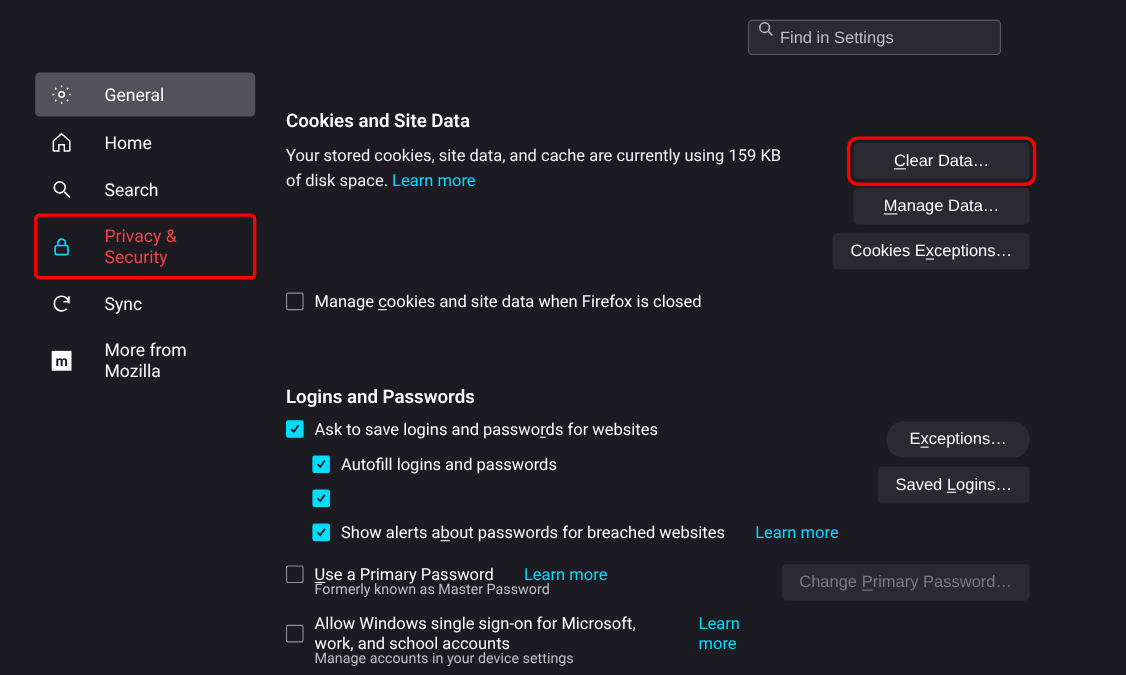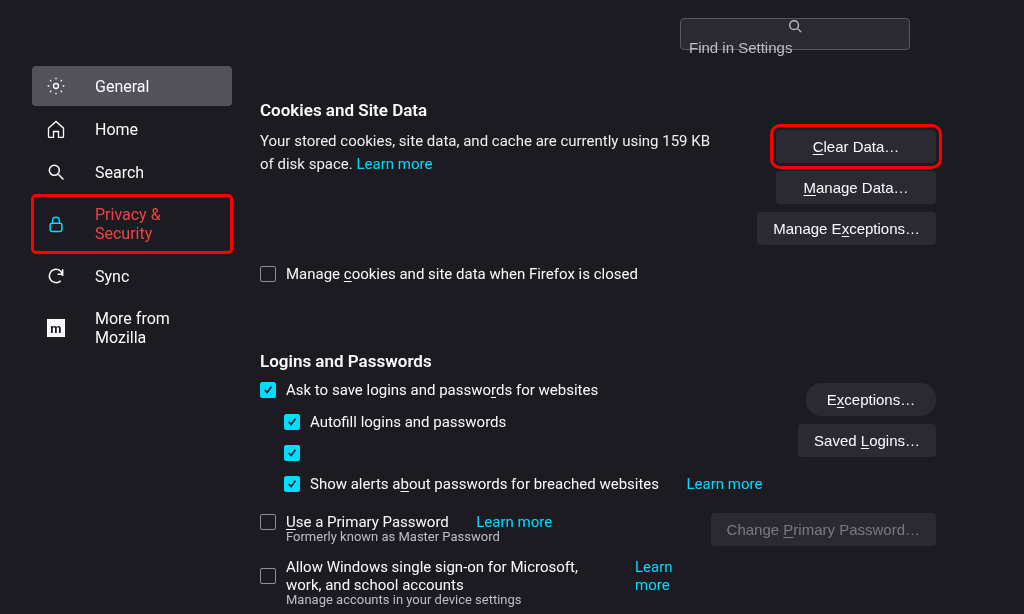--- a/index.html
+++ b/index.html
@@ -22,25 +22,23 @@
   justify-content: flex-end;
   padding: 18px 114px 0 0;
 }
 .search-box {
   width: 230px;
   height: 32px;
   background: #2b2a33;
   border: 1px solid #58575f;
   border-radius: 4px;
   display: flex;
-  align-items: center;
   padding: 0 8px;
   color: #bfbfc7;
   gap: 6px;
-  flex-direction: column;
 }
 .search-box svg { flex-shrink: 0; }
 .search-box input {
   background: transparent;
   border: none;
   outline: none;
   color: #fbfbfe;
   font-size: 15px;
   width: 100%;
 }
@@ -252,21 +250,21 @@
 
       <div class="section-title">Cookies and Site Data</div>
       <div class="section-row">
         <div class="section-text">
           <span>Your stored cookies, site data, and cache are currently using 159 KB of disk space.   </span>
           <span class="link">Learn more</span>
         </div>
         <div class="btn-col">
           <button class="btn red-outline-btn"><span></span><span class="u">C</span><span>lear Data…</span></button>
           <button class="btn"><span></span><span class="u">M</span><span>anage Data…</span></button>
-          <button class="btn"><span>Manage E</span><span class="u">x</span><span>ceptions…</span></button>
+          <button class="btn"><span>Cookies E</span><span class="u">x</span><span>ceptions…</span></button>
         </div>
       </div>
       <div class="checkbox-row">
         <div class="checkbox">
           
         </div>
         <span><span>Manage </span><span class="u">c</span><span>ookies and site data when Firefox is closed</span></span>
       </div>
 
       <div class="section2">

